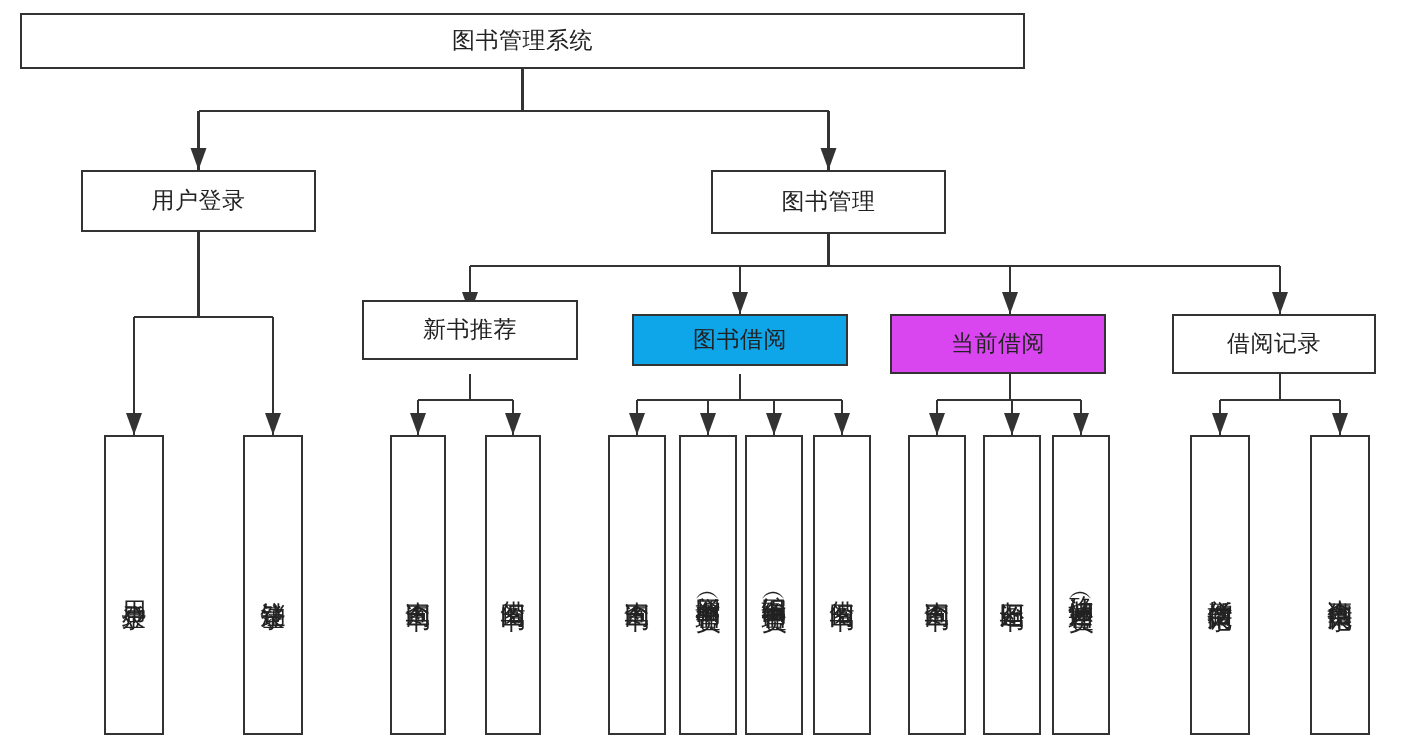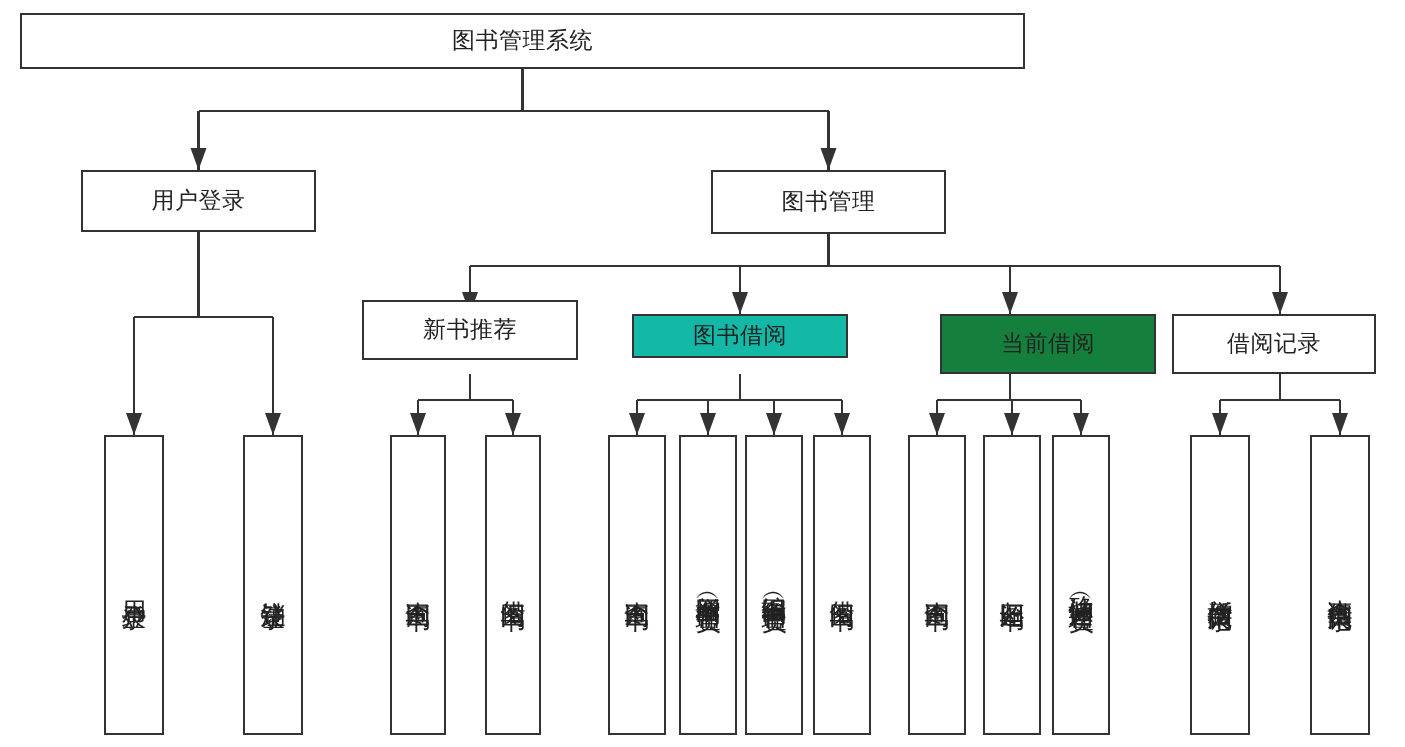--- a/index.html
+++ b/index.html
@@ -134,24 +134,24 @@
       </div>
       <div class="node horiz" style="left: 81px; top: 170px; width: 235px; height: 62px; border-color: rgb(51, 51, 51); background: rgb(255, 255, 255); color: rgb(34, 34, 34);">
         <span class="lbl">用户登录</span>
       </div>
       <div class="node horiz" style="left: 711px; top: 170px; width: 235px; height: 64px; border-color: rgb(51, 51, 51); background: rgb(255, 255, 255); color: rgb(34, 34, 34);">
         <span class="lbl">图书管理</span>
       </div>
       <div class="node horiz" style="left: 362px; top: 300px; width: 216px; height: 60px; border-color: rgb(51, 51, 51); background: rgb(255, 255, 255); color: rgb(34, 34, 34);">
         <span class="lbl">新书推荐</span>
       </div>
-      <div class="node horiz" style="left: 632px; top: 314px; width: 216px; height: 44px; border-color: rgb(51, 51, 51); background: #14b8a6; color: rgb(34, 34, 34);">
+      <div class="node horiz" style="left: 632px; top: 314px; width: 216px; height: 52px; border-color: rgb(51, 51, 51); background: #0ea5e9; color: rgb(34, 34, 34);">
         <span class="lbl">图书借阅</span>
       </div>
-      <div class="node horiz" style="left: 940px; top: 314px; width: 216px; height: 60px; border-color: rgb(51, 51, 51); background: #15803d; color: rgb(34, 34, 34);">
+      <div class="node horiz" style="left: 890px; top: 314px; width: 216px; height: 60px; border-color: rgb(51, 51, 51); background: #d946ef; color: rgb(34, 34, 34);">
         <span class="lbl">当前借阅</span>
       </div>
       <div class="node horiz" style="left: 1172px; top: 314px; width: 204px; height: 60px; border-color: rgb(51, 51, 51); background: rgb(255, 255, 255); color: rgb(34, 34, 34);">
         <span class="lbl">借阅记录</span>
       </div>
       <div class="node vert" style="left: 104px; top: 435px; width: 60px; height: 300px; border-color: rgb(51, 51, 51); background: rgb(255, 255, 255); color: rgb(34, 34, 34);">
         <span class="lbl">用户登录</span>
       </div>
       <div class="node vert" style="left: 243px; top: 435px; width: 60px; height: 300px; border-color: rgb(51, 51, 51); background: rgb(255, 255, 255); color: rgb(34, 34, 34);">
         <span class="lbl">注销登录</span>

